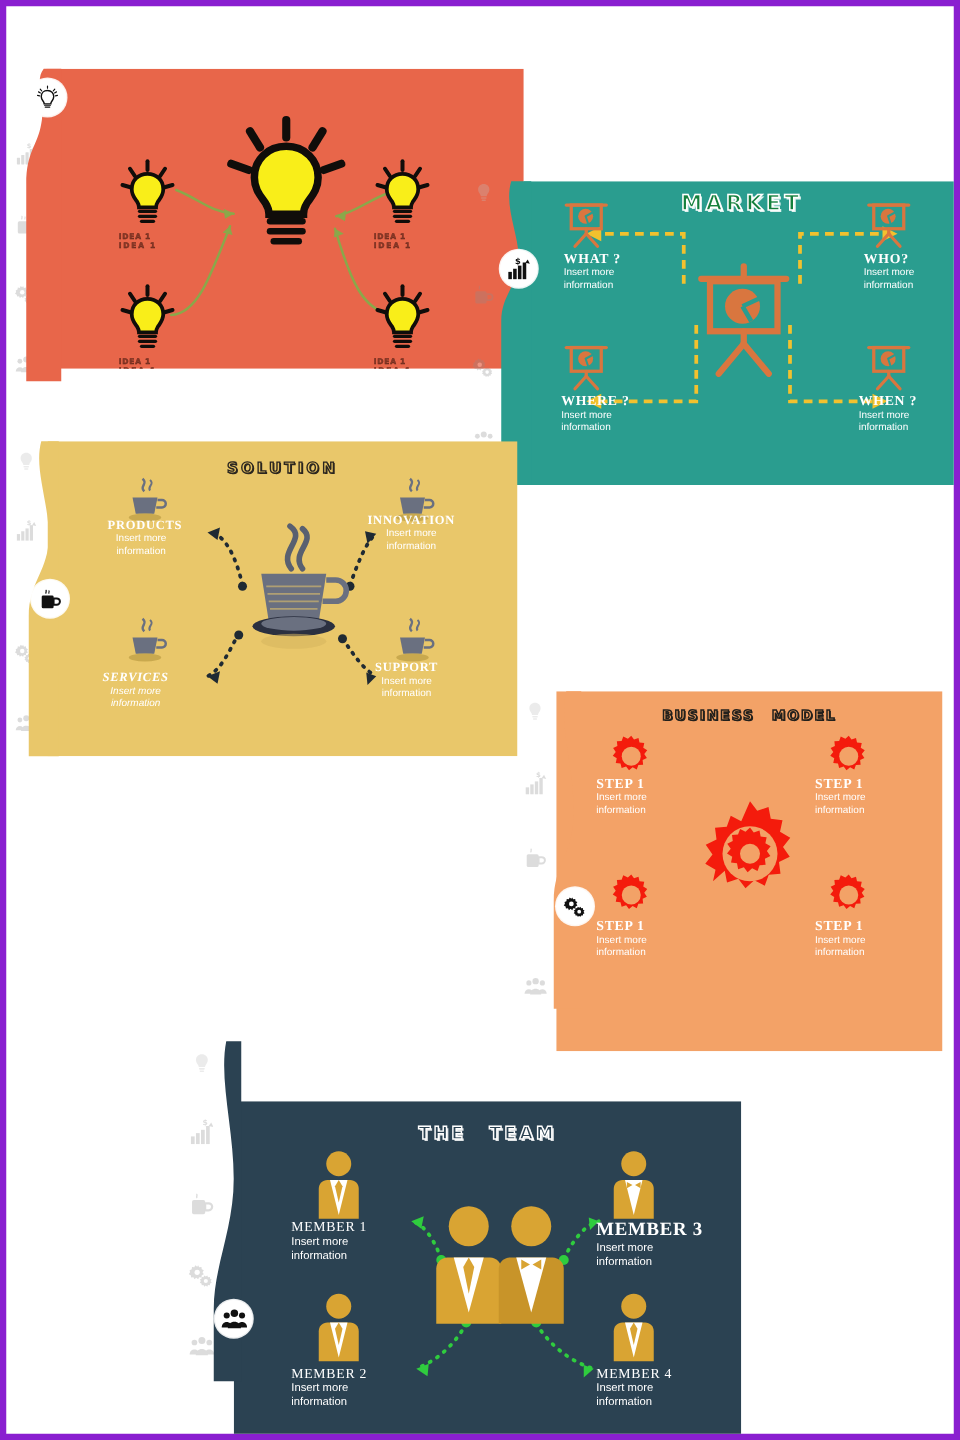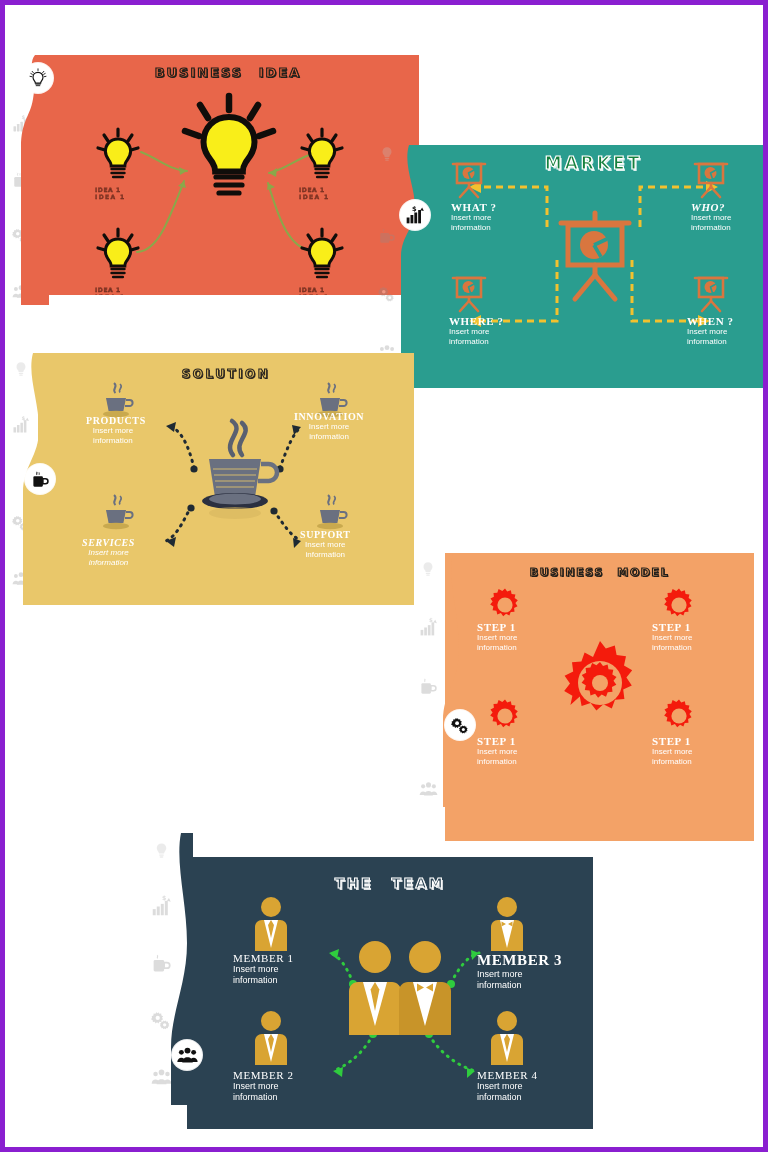--- a/index.html
+++ b/index.html
@@ -140,21 +140,20 @@
       <circle cx="12" cy="6.2" r="3.2"></circle>
               <path d="M6.4 19.6c0-3.4 2.5-5.6 5.6-5.6s5.6 2.2 5.6 5.6z"></path>
     </g>
           </svg>
   </span>
 </div>
 
 <div class="slide" style="left:32px;top:50px;width:382px;height:240px;">
   <div class="body" style="background:#e8664a;"></div>
 
-  <div class="title t-dark" style="top:10px;font-size:13px;word-spacing:9px;">BUSINESS IDEA</div>
 
   <svg class="figure" style="left:0;top:0;" width="382" height="240" viewBox="0 0 382 240">
     <g fill="none" stroke="#8aa84a" stroke-width="2" stroke-linecap="round">
       <path d="M104 97 C 122 104, 130 114, 150 116"></path>
       <path d="M100 197 C 120 196, 130 170, 147 126"></path>
       <path d="M280 97 C 258 104, 250 114, 232 118"></path>
       <path d="M274 196 C 254 192, 244 172, 231 128"></path>
     </g>
     <g fill="#8aa84a">
       <polygon points="150,116 142,112 143,120"></polygon>
@@ -401,21 +400,21 @@
     <circle cx="37" cy="34" r="14" fill="#d9763f"></circle>
     <path d="M37 34 L50 28 M37 34 L44 46" stroke="#2a9d8f" stroke-width="3.6"></path>
   </svg>
 
   <div class="item" style="left:32px;top:56px;">
     <div class="lbl" style="font-size:11px;color:#ffffff;">WHAT ?</div>
     <div class="sub" style="font-size:8px;color:#ffffff;">Insert more
 information</div>
   </div>
   <div class="item" style="left:272px;top:56px;">
-    <div class="lbl" style="font-size:11px;color:#ffffff;font-style:italic;">WHO?</div>
+    <div class="lbl" style="font-size:11px;color:#ffffff;">WHO?</div>
     <div class="sub" style="font-size:8px;color:#ffffff;">Insert more
 information</div>
   </div>
   <div class="item" style="left:30px;top:170px;">
     <div class="lbl" style="font-size:11px;color:#ffffff;">WHERE ?</div>
     <div class="sub" style="font-size:8px;color:#ffffff;">Insert more
 information</div>
   </div>
   <div class="item" style="left:268px;top:170px;">
     <div class="lbl" style="font-size:11px;color:#ffffff;">WHEN ?</div>
@@ -751,21 +750,21 @@
               <path d="M.8 19c0-2.8 2-4.6 4.4-4.6S9.6 16.2 9.6 19z"></path>
       <circle cx="18.8" cy="8" r="2.6"></circle>
               <path d="M14.4 19c0-2.8 2-4.6 4.4-4.6s4.4 1.8 4.4 4.6z"></path>
       <circle cx="12" cy="6.2" r="3.2"></circle>
               <path d="M6.4 19.6c0-3.4 2.5-5.6 5.6-5.6s5.6 2.2 5.6 5.6z"></path>
     </g>
           </svg>
   </span>
 </div>
 
-<div class="slide" style="left:182px;top:852px;width:406px;height:272px;">
+<div class="slide" style="left:182px;top:876px;width:406px;height:272px;">
   <div class="body" style="background:#2b4252;"></div>
 
   <div class="title t-navy" style="top:18px;font-size:14px;word-spacing:11px;letter-spacing:2.5px;">THE TEAM</div>
 
   <svg class="figure" style="left:0;top:0;" width="406" height="272" viewBox="0 0 406 272">
     <g fill="none" stroke="#2fcc3e" stroke-width="3" stroke-dasharray="1 6" stroke-linecap="round">
       <path d="M166 126 C 160 110, 152 98, 142 96"></path>
       <path d="M264 126 C 272 110, 282 98, 292 96"></path>
       <path d="M186 178 C 178 192, 166 206, 146 214"></path>
       <path d="M242 178 C 252 194, 268 208, 288 214"></path>

